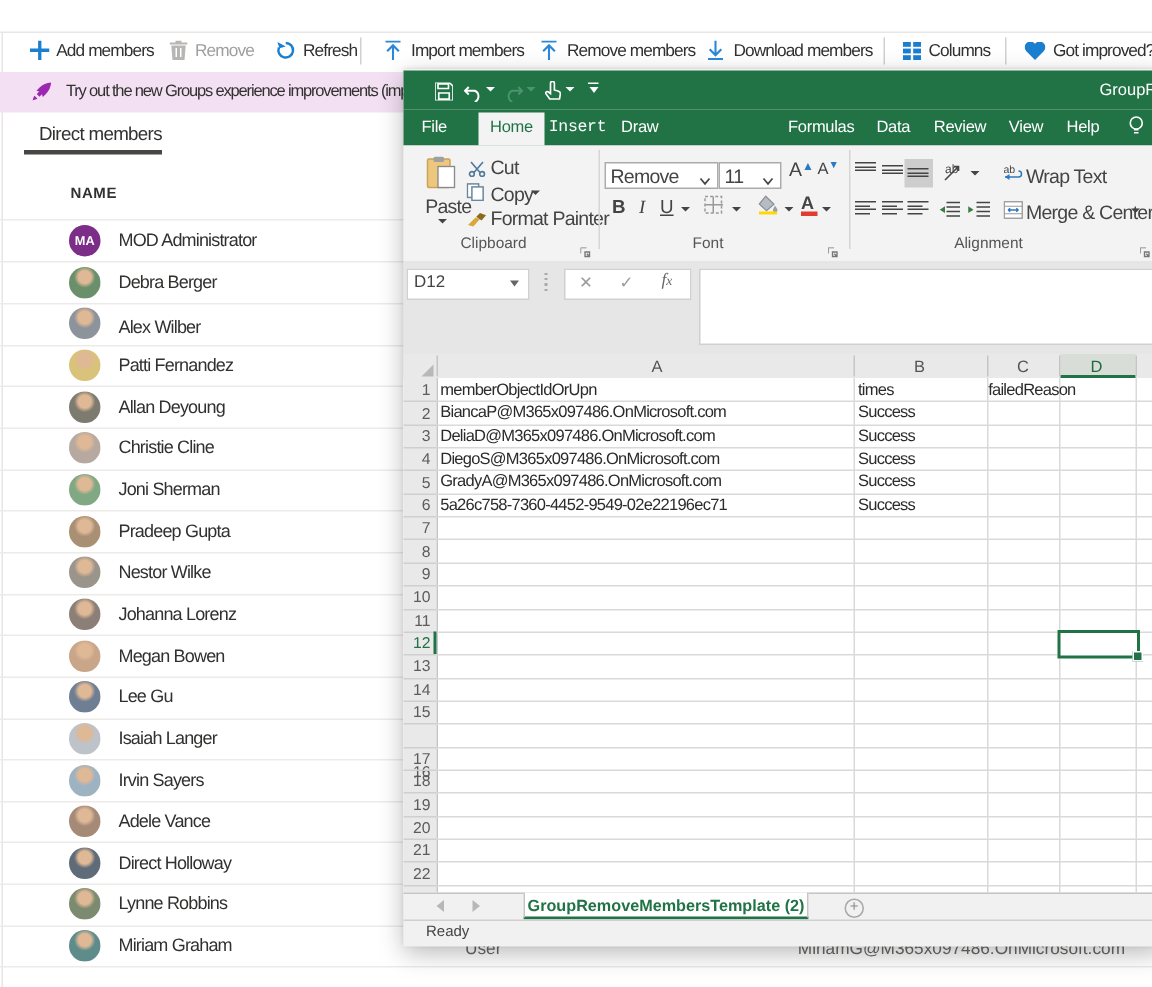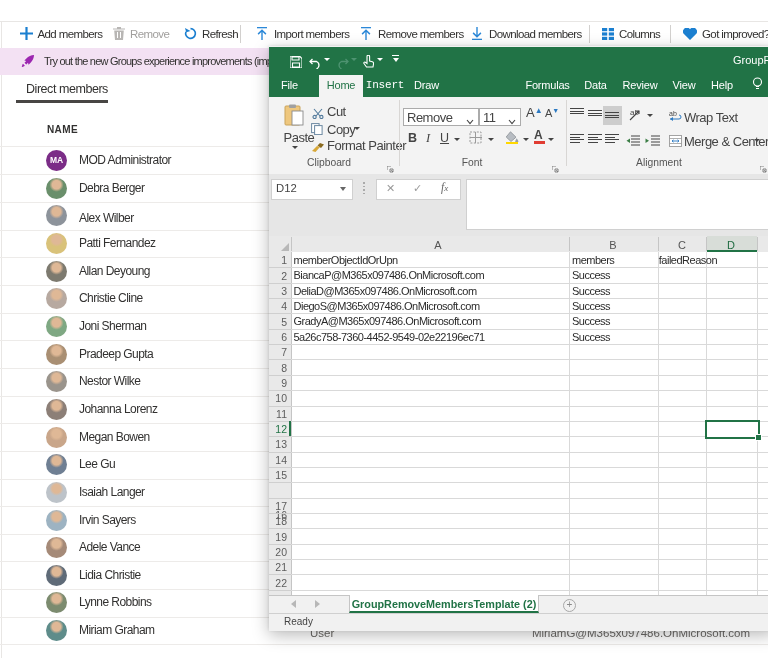--- a/index.html
+++ b/index.html
@@ -135,21 +135,21 @@
 <div class="av" style="left:46px;top:481.8px;background:radial-gradient(circle at 50% 32%, #dfb896 0 24%, #bdc3c9 40%),#bdc3c9;"></div>
 <div class="nm" style="left:79px;top:484.8px;">Isaiah Langer</div>
 <div class="sep" style="top:533.8px;width:768px;"></div>
 <div class="av" style="left:46px;top:509.5px;background:radial-gradient(circle at 50% 32%, #dfb896 0 24%, #9db3c2 40%),#9db3c2;"></div>
 <div class="nm" style="left:79px;top:512.5px;">Irvin Sayers</div>
 <div class="sep" style="top:561.4px;width:768px;"></div>
 <div class="av" style="left:46px;top:537.1px;background:radial-gradient(circle at 50% 32%, #dfb896 0 24%, #a58a78 40%),#a58a78;"></div>
 <div class="nm" style="left:79px;top:540.1px;">Adele Vance</div>
 <div class="sep" style="top:589.1px;width:768px;"></div>
 <div class="av" style="left:46px;top:564.8px;background:radial-gradient(circle at 50% 32%, #dfb896 0 24%, #5f6b78 40%),#5f6b78;"></div>
-<div class="nm" style="left:79px;top:567.8px;">Lidia Christie</div>
+<div class="nm" style="left:79px;top:567.8px;">Direct Holloway</div>
 <div class="sep" style="top:616.7px;width:768px;"></div>
 <div class="av" style="left:46px;top:592.4px;background:radial-gradient(circle at 50% 32%, #dfb896 0 24%, #7c8b6f 40%),#7c8b6f;"></div>
 <div class="nm" style="left:79px;top:595.4px;">Lynne Robbins</div>
 <div class="sep" style="top:644.4px;width:768px;"></div>
 <div class="av" style="left:46px;top:620.1px;background:radial-gradient(circle at 50% 32%, #dfb896 0 24%, #5e8c8a 40%),#5e8c8a;"></div>
 <div class="nm" style="left:79px;top:623.1px;">Miriam Graham</div>
 <div class="abs" style="left:310px;top:627px;font-size:11.5px;color:#6b6966;">User</div>
 <div class="abs" style="left:528px;top:627px;width:222px;text-align:right;font-size:11.5px;color:#6b6966;">MiriamG@M365x097486.OnMicrosoft.com</div>
 <div class="abs" style="left:269px;top:46px;width:506px;height:584px;box-shadow:0 5px 16px rgba(0,0,0,.28),0 0 3px rgba(0,0,0,.12);background:#f1f1f1;"></div>
 <div class="abs" style="left:269px;top:47px;width:506px;height:26px;background:#217346;"></div>
@@ -410,21 +410,21 @@
 <div class="x-gl-h" style="left:269px;top:559.0px;width:21.5px;background:#cfcfcf;"></div>
 <div class="x-num" style="left:269px;top:545.9px;color:#5c5c5c;">20</div>
 <div class="x-gl-h" style="left:290.5px;top:574.3px;width:484.5px;"></div>
 <div class="x-gl-h" style="left:269px;top:574.3px;width:21.5px;background:#cfcfcf;"></div>
 <div class="x-num" style="left:269px;top:561.2px;color:#5c5c5c;">21</div>
 <div class="x-gl-h" style="left:290.5px;top:589.7px;width:484.5px;"></div>
 <div class="x-gl-h" style="left:269px;top:589.7px;width:21.5px;background:#cfcfcf;"></div>
 <div class="x-num" style="left:269px;top:576.5px;color:#5c5c5c;">22</div>
 <div class="abs" style="left:289px;top:420.9px;width:2px;height:15.3px;background:#217346;"></div>
 <div class="x-cell" style="left:293.5px;top:254.0px;">memberObjectIdOrUpn</div>
-<div class="x-cell" style="left:572px;top:254.0px;">members</div>
+<div class="x-cell" style="left:572px;top:254.0px;">times</div>
 <div class="x-cell" style="left:658.8px;top:254.0px;">failedReason</div>
 <div class="x-cell" style="left:293.5px;top:269.4px;">BiancaP@M365x097486.OnMicrosoft.com</div>
 <div class="x-cell" style="left:572px;top:269.4px;">Success</div>
 <div class="x-cell" style="left:293.5px;top:284.7px;">DeliaD@M365x097486.OnMicrosoft.com</div>
 <div class="x-cell" style="left:572px;top:284.7px;">Success</div>
 <div class="x-cell" style="left:293.5px;top:300.1px;">DiegoS@M365x097486.OnMicrosoft.com</div>
 <div class="x-cell" style="left:572px;top:300.1px;">Success</div>
 <div class="x-cell" style="left:293.5px;top:315.4px;">GradyA@M365x097486.OnMicrosoft.com</div>
 <div class="x-cell" style="left:572px;top:315.4px;">Success</div>
 <div class="x-cell" style="left:293.5px;top:330.8px;">5a26c758-7360-4452-9549-02e22196ec71</div>

